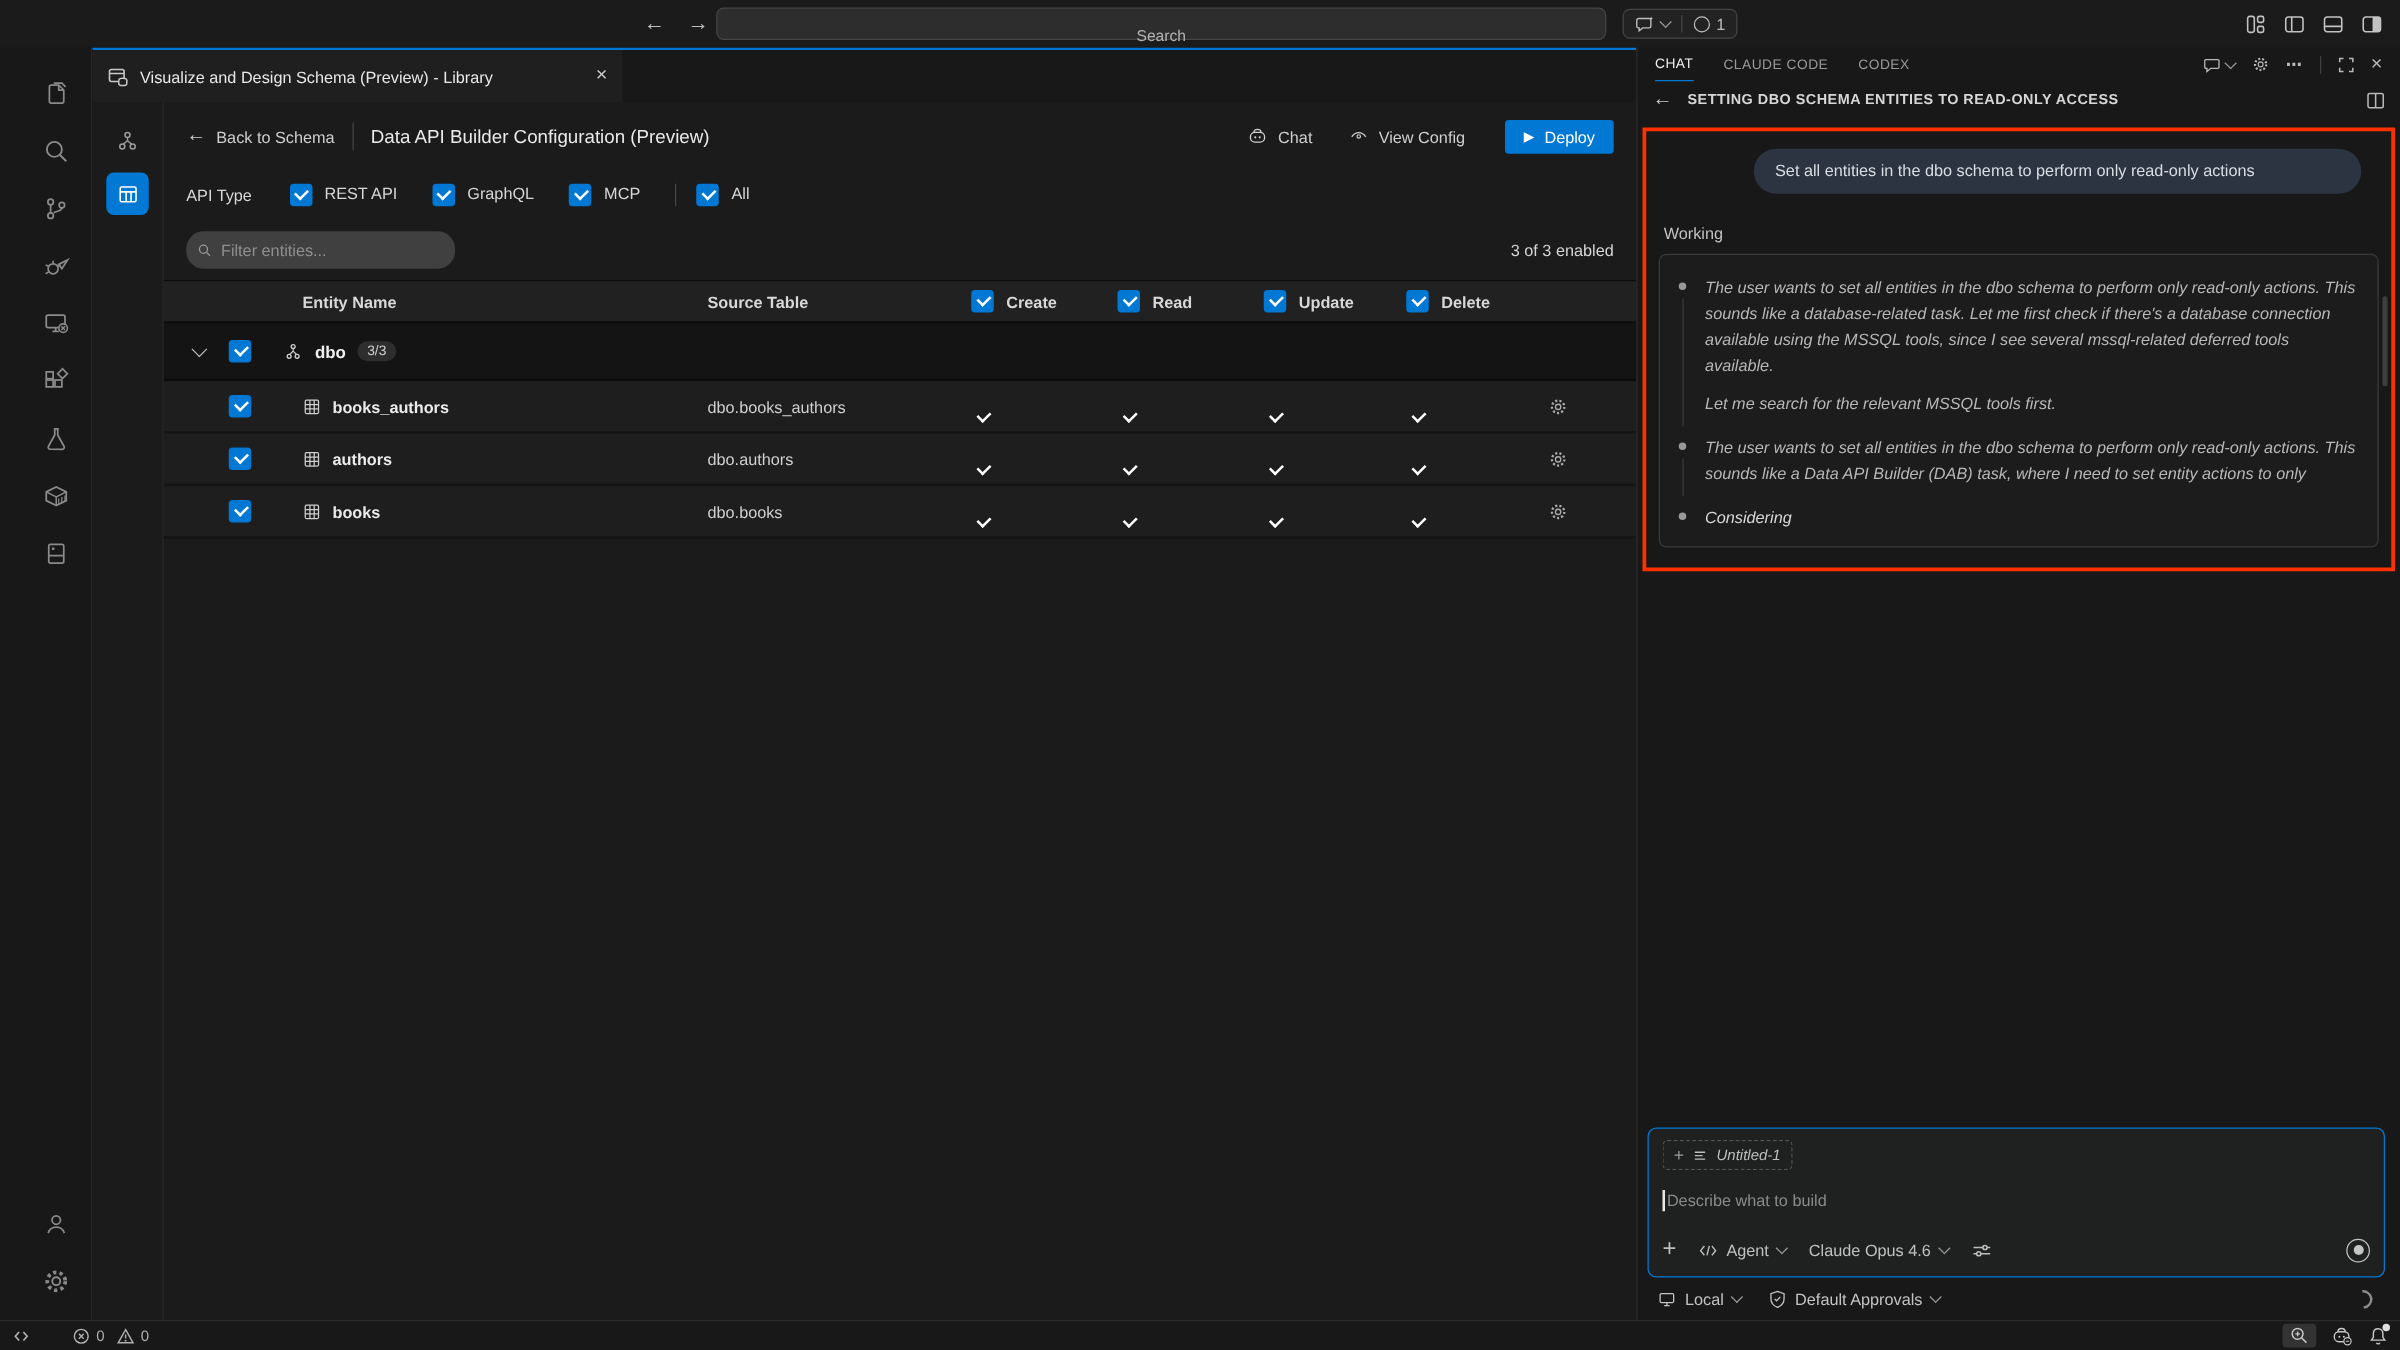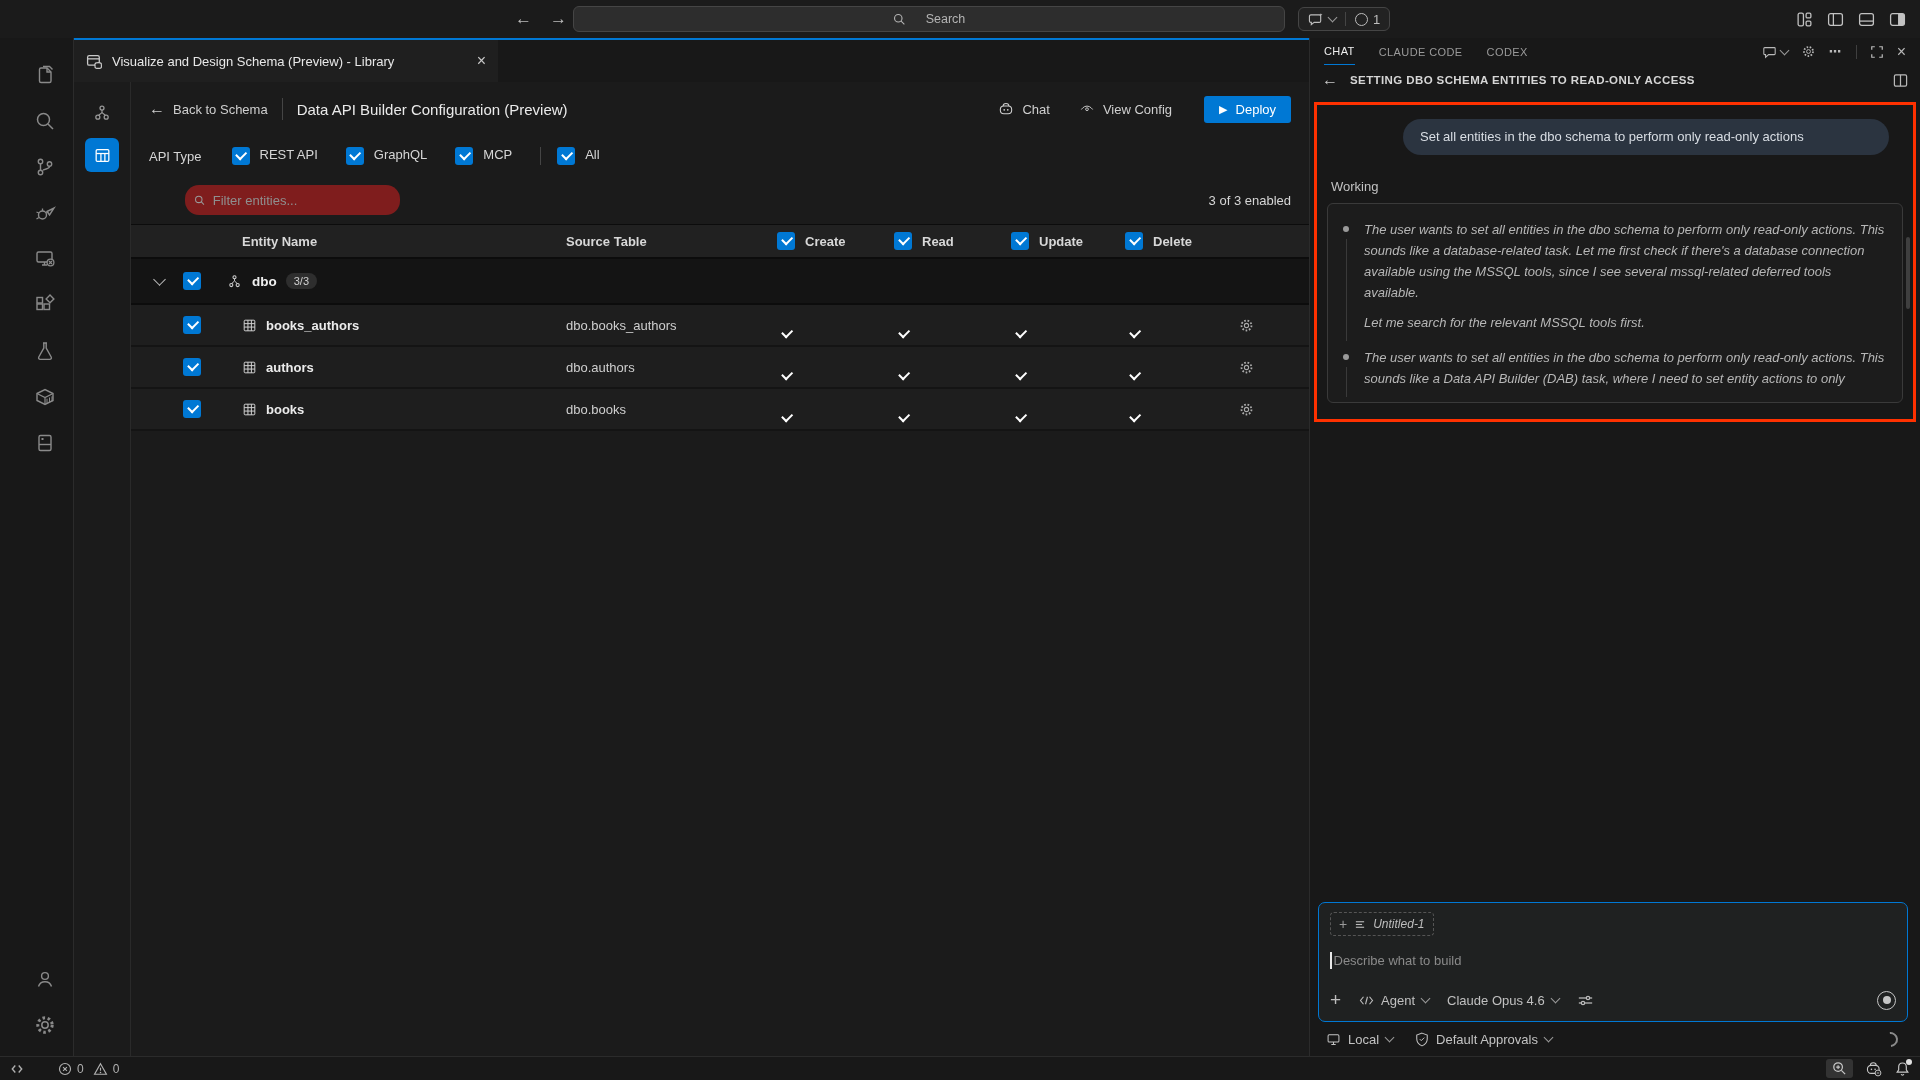--- a/index.html
+++ b/index.html
@@ -5,21 +5,21 @@
   * { margin:0; padding:0; box-sizing:border-box; }
   html,body { width:1920px; height:1080px; background:#181818; overflow:hidden;
     font-family:"Liberation Sans","DejaVu Sans",sans-serif; color:#cccccc; font-size:13px; }
   .app { width:1920px; height:1080px; display:flex; flex-direction:column; }
 
   
   .titlebar { height:38px; background:#1b1b1b; display:flex; align-items:center; flex:0 0 auto; position:relative; }
   .nav-arrows { position:absolute; left:515px; display:flex; gap:18px; color:#bdbdbd; font-size:17px; }
   .nav-arrows span { cursor:default; }
   .searchbox { position:absolute; left:573px; width:712px; height:26px; background:#2d2d2d; border:1px solid #454545;
-    border-radius:6px; display:flex; align-items:center; justify-content:center; gap:20px; color:#b4b4b4; font-size:12.5px; }
+    border-radius:6px; display:flex; align-items:center; justify-content:center; gap:20px; color:#b4b4b4; font-size:12.5px;flex-direction:column; }
   .tb-badges { position:absolute; left:1298px; height:24px; display:flex; align-items:center; border:1px solid #454545;
     border-radius:6px; background:#222; color:#bdbdbd; }
   .tb-badges .seg { display:flex; align-items:center; gap:5px; padding:0 9px; height:100%; }
   .tb-badges .sep { width:1px; height:14px; background:#454545; }
   .ring { width:13px; height:13px; border:1.6px solid #bdbdbd; border-radius:50%; display:inline-block; }
   .layout-icons { position:absolute; right:14px; display:flex; gap:14px; align-items:center; }
 
   
   .mainrow { flex:1 1 auto; display:flex; min-height:0;padding-left:16px; }
 
@@ -49,21 +49,21 @@
     display:flex; align-items:center; gap:8px; font-size:13px; font-family:inherit; }
 
   .apirow { height:40px; display:flex; align-items:center; padding:0 18px; gap:12px; color:#d6d6d6; }
   .apirow .lbl { margin-right:18px; }
   .cb { width:18px; height:18px; background:#0078d4; border-radius:3px; position:relative; flex:0 0 auto; }
   .cb::after { content:""; position:absolute; left:4.5px; top:4px; width:8px; height:4.5px;
     border-left:2px solid #fff; border-bottom:2px solid #fff; transform:rotate(-45deg); }
   .apipair { display:flex; gap:10px; margin-right:16px; }
 
   .filterrow { height:48px; display:flex; align-items:center; padding:0 18px; }
-  .filterbox { width:215px; height:30px; background:#7f1d1d; border-radius:14px; display:flex; align-items:center; gap:7px; padding:0 9px;margin-left:36px; }
+  .filterbox { width:215px; height:30px; background:#404040; border-radius:14px; display:flex; align-items:center; gap:7px; padding:0 9px; }
   .filterbox input { background:transparent; border:none; outline:none; color:#cfcfcf; font-family:inherit; font-size:13px; width:100%; }
   .filterbox input::placeholder { color:#8f8f8f; }
   .filterrow .spacer { flex:1; }
   .enabled-summary { color:#d6d6d6; }
 
   .table { border-top:1px solid #0c0c0c; }
   .trow { display:grid; grid-template-columns:36px 59px 324px 211px 117px 117px 114px 109px 1fr;
     align-items:center; padding-left:16px; }
   .thead { height:34px; background:#212121; border-bottom:2px solid #0c0c0c; color:#d8d8d8; font-weight:bold; }
   .hcell { display:flex; align-items:center; gap:10px; }
@@ -524,20 +524,23 @@
           <div class="bubble">Set all entities in the dbo schema to perform only read-only actions</div>
           <div class="working">Working</div>
           <div class="thinkbox">
             <div class="titem line">
               <p>The user wants to set all entities in the dbo schema to perform only read-only actions. This sounds like a database-related task. Let me first check if there's a database connection available using the MSSQL tools, since I see several mssql-related deferred tools available.</p>
               <p>Let me search for the relevant MSSQL tools first.</p>
             </div>
             <div class="titem line">
               <p>The user wants to set all entities in the dbo schema to perform only read-only actions. This sounds like a Data API Builder (DAB) task, where I need to set entity actions to only</p>
             </div>
+            <div class="titem" style="color:#d8d8d8;">
+              <p>Considering</p>
+            </div>
           </div>
           <div class="scrollhint"></div>
         </div>
 
         <div class="chat-bottom">
           <div class="inputbox">
             <div class="chiprow">
               <div class="chip">
                 <span style="font-size:14px;color:#9a9a9a;">+</span>
                 <svg width="12" height="11" viewBox="0 0 16 16">

